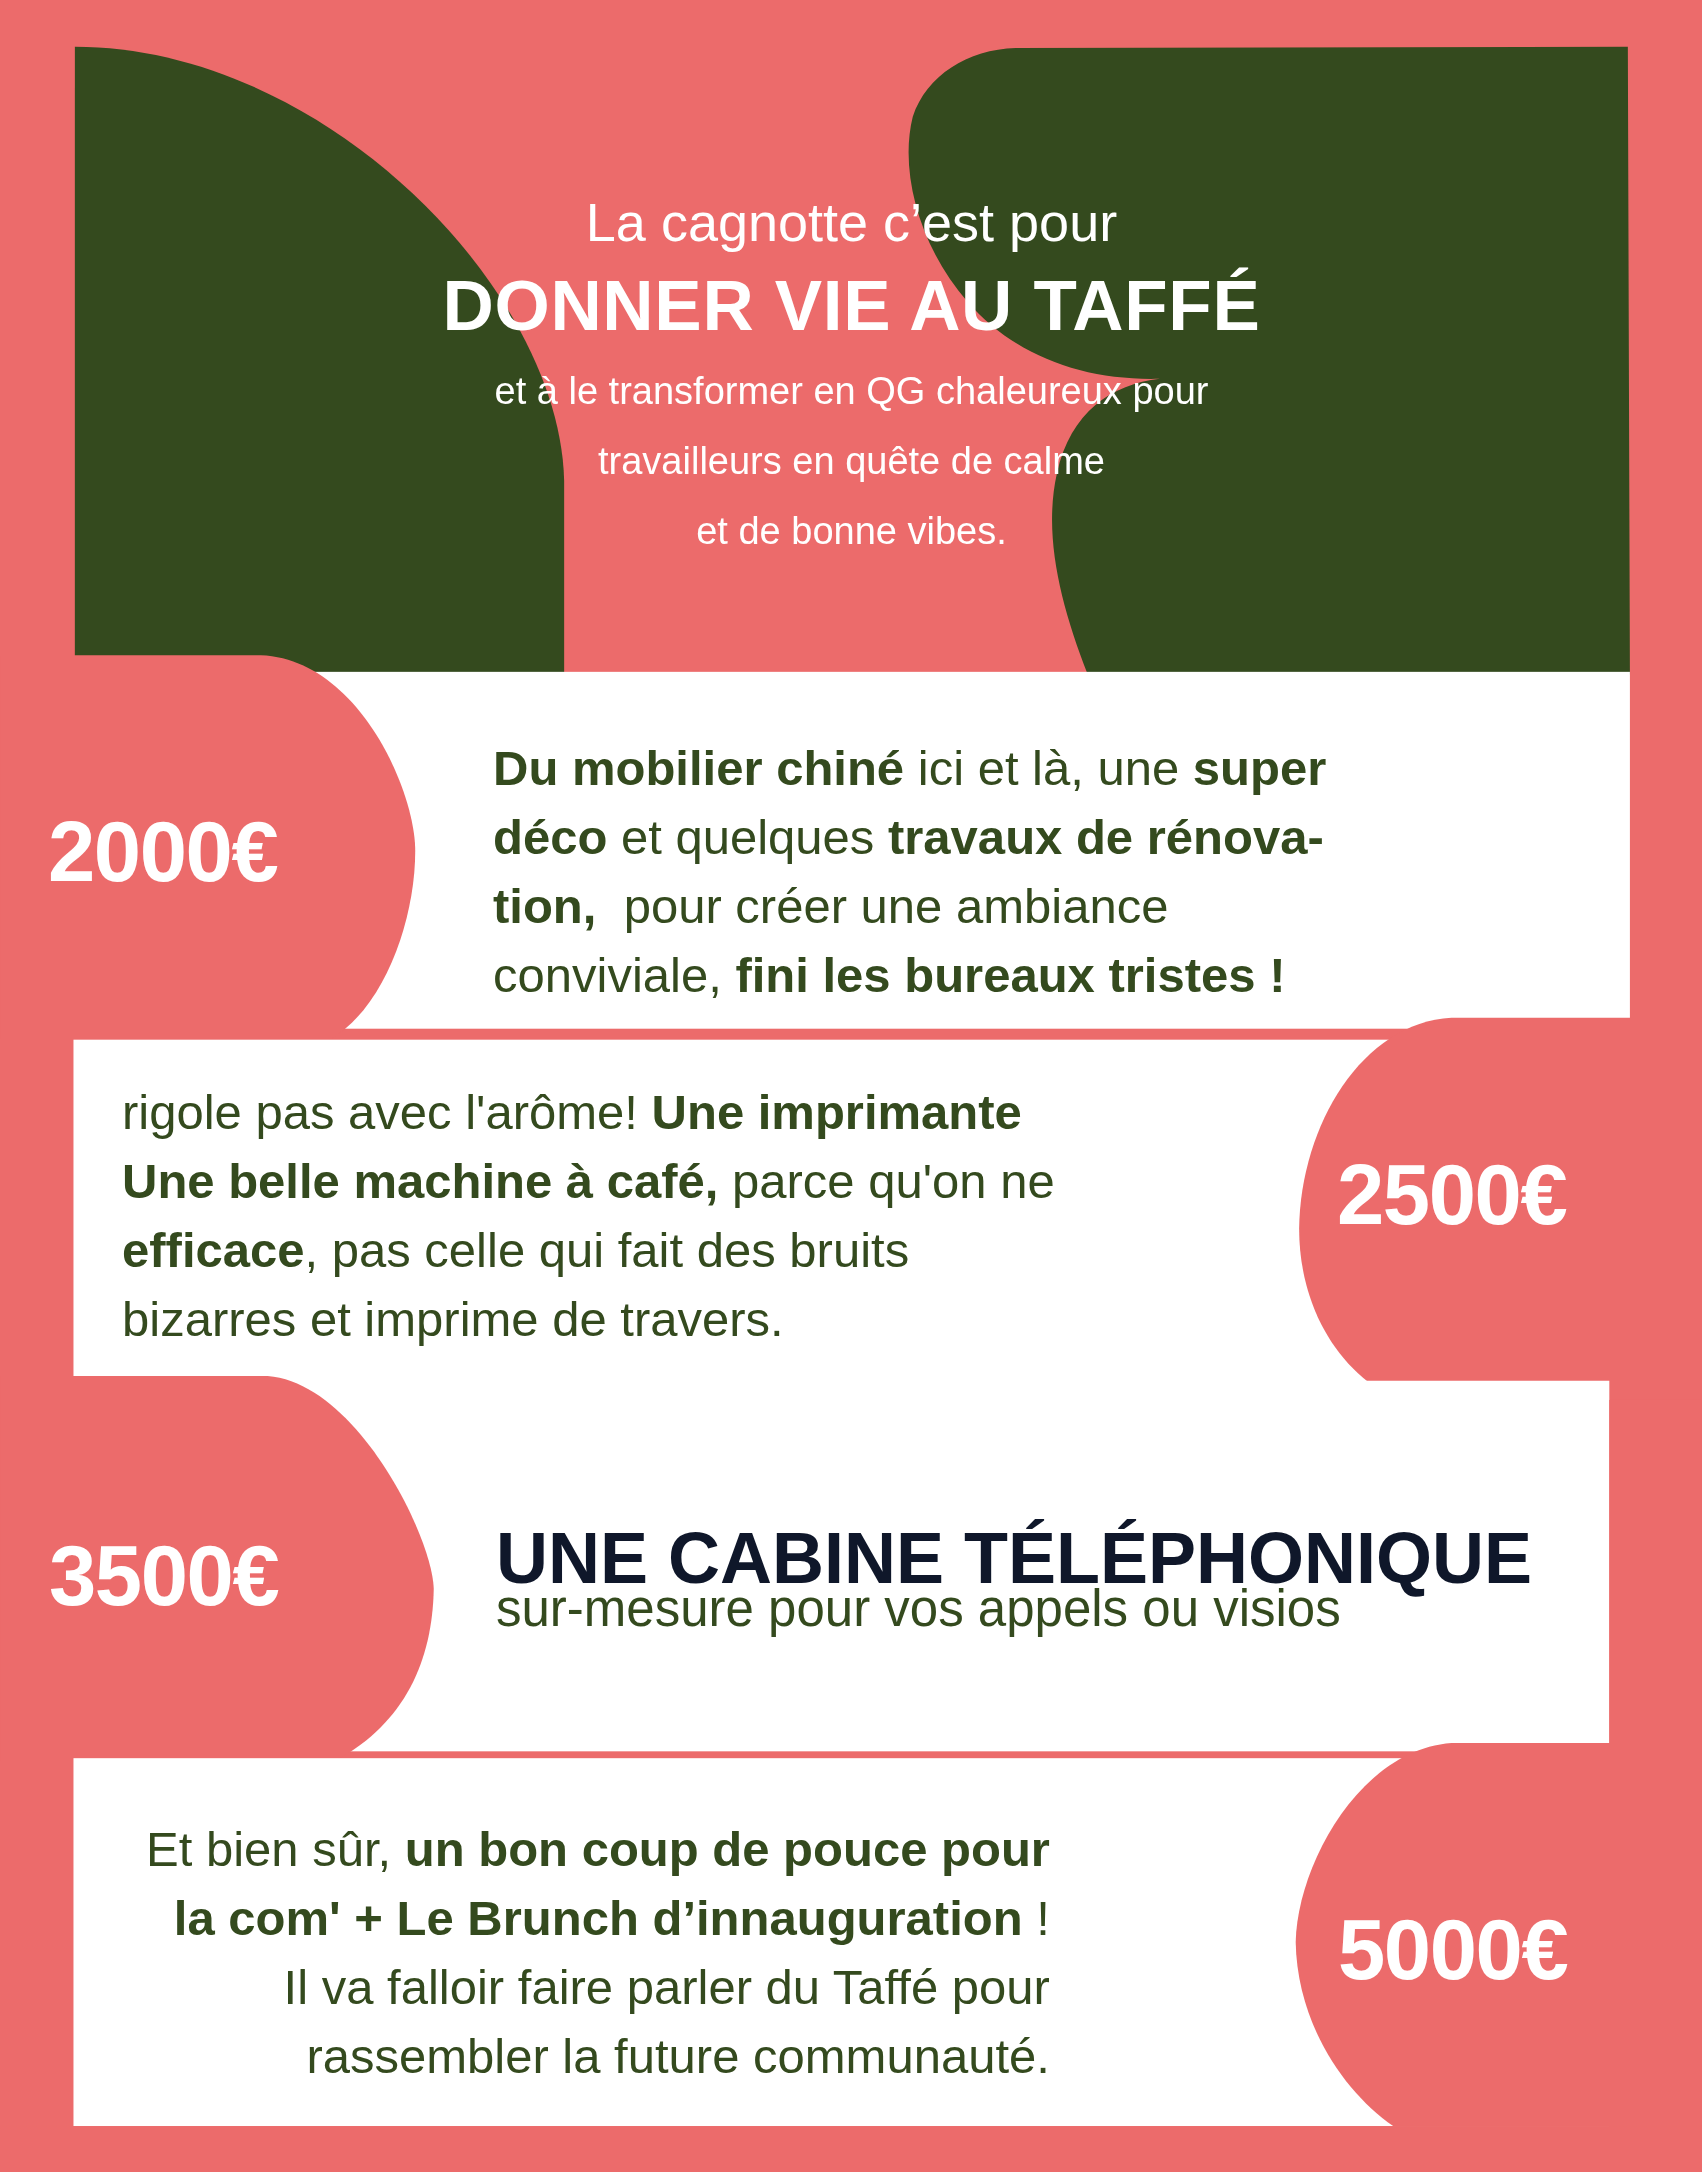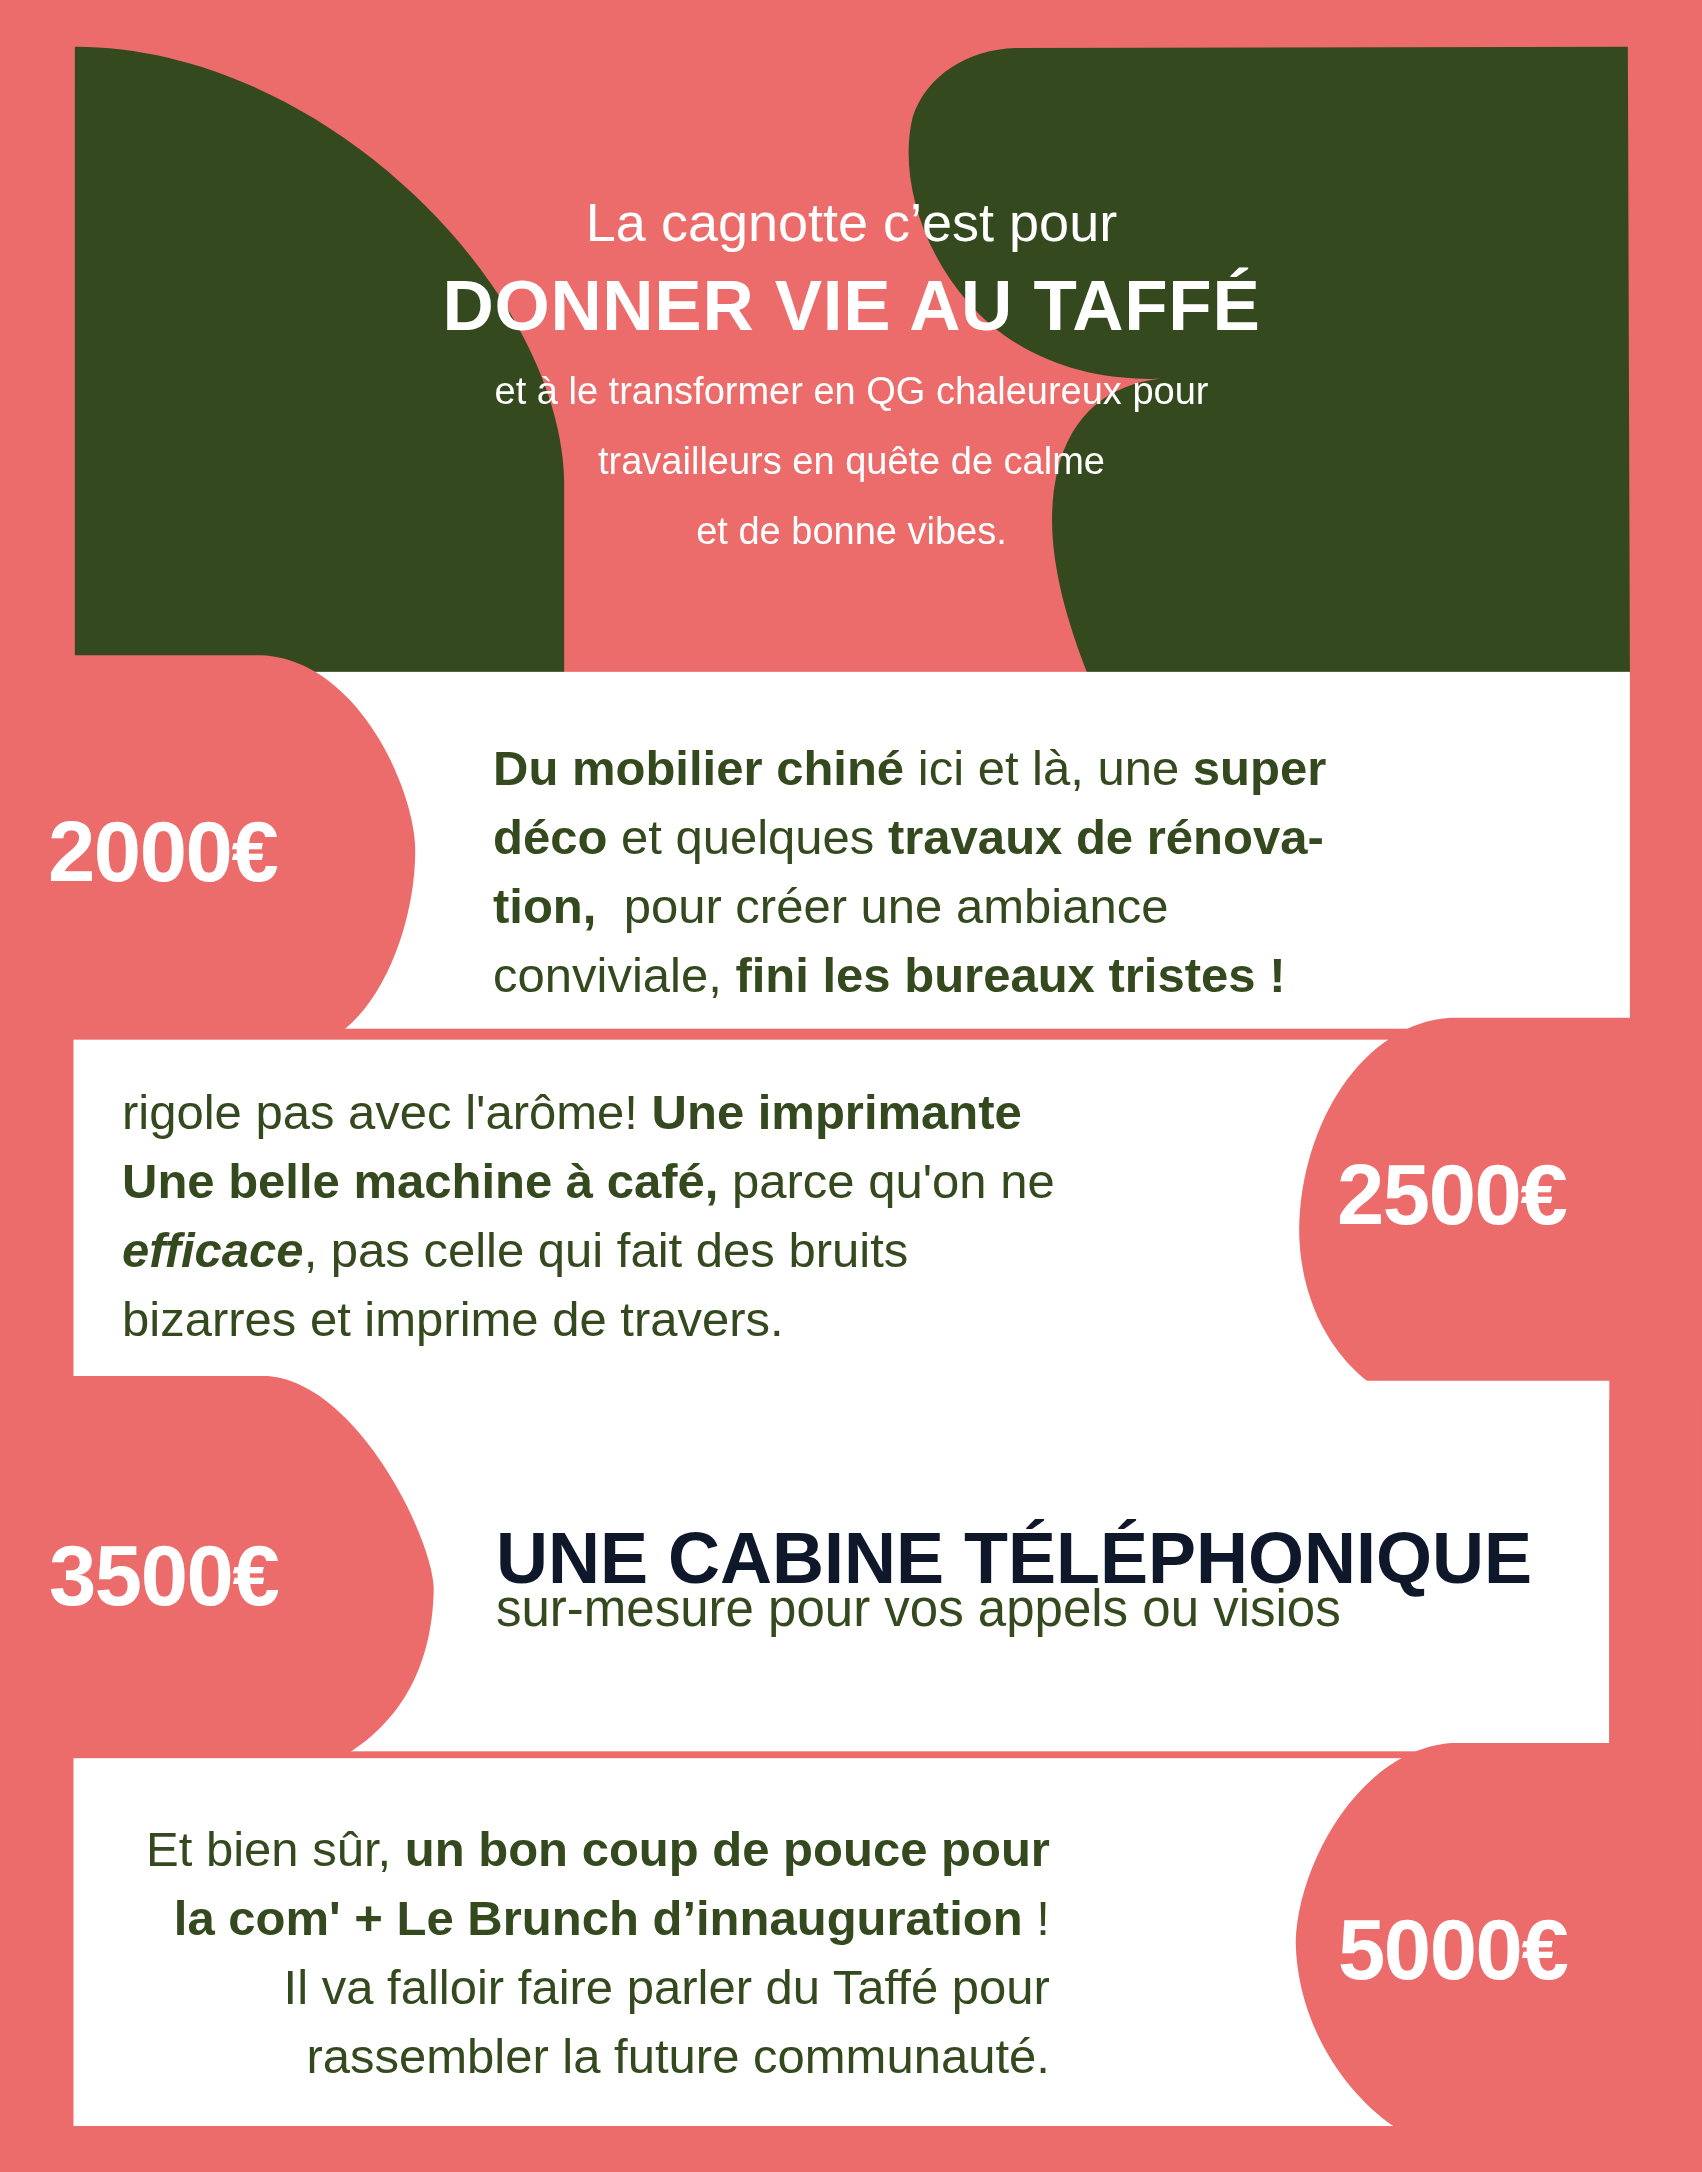--- a/index.html
+++ b/index.html
@@ -69,21 +69,21 @@
   <div class="txt" style="left:493px; top:734px;">
       <div><b style="white-space: pre;">Du mobilier chiné</b><span style="white-space: pre;"> ici et là, une </span><b style="white-space: pre;">super</b></div>
       <div><b style="white-space: pre;">déco</b><span style="white-space: pre;"> et quelques </span><b style="white-space: pre;">travaux de rénova-</b></div>
       <div><b style="white-space: pre;">tion,</b><span style="white-space: pre;">  pour créer une ambiance</span></div>
       <div><span style="white-space: pre;">conviviale, </span><b style="white-space: pre;">fini les bureaux tristes !</b></div>
     </div>
 
   <div class="txt" style="left:122px; top:1078px;">
       <div><span style="white-space: pre;">rigole pas avec l'arôme! </span><b style="white-space: pre;">Une imprimante</b></div>
       <div><b style="white-space: pre;">Une belle machine à café,</b><span style="white-space: pre;"> parce qu'on ne</span></div>
-      <div><b style="white-space: pre; font-style: italic;">efficace</b><span style="white-space: pre;">, pas celle qui fait des bruits</span></div>
+      <div><b style="white-space: pre;">efficace</b><span style="white-space: pre;">, pas celle qui fait des bruits</span></div>
       <div><span style="white-space: pre;">bizarres et imprime de travers.</span></div>
     </div>
   <div class="amt" style="left:1337px; top:1146px;">2500€</div>
 
   <div class="amt" style="left:49px; top:1527px;">3500€</div>
   <div class="cab-t" style="left:496px; top:1517px;">UNE CABINE TÉLÉPHONIQUE</div>
   <div class="cab-s" style="left:496px; top:1579px;">sur-mesure pour vos appels ou visios</div>
 
   <div class="txt" style="left:146px; top:1815px;text-align:right;">
       <div><span style="white-space: pre;">Et bien sûr, </span><b style="white-space: pre;">un bon coup de pouce pour</b></div>

